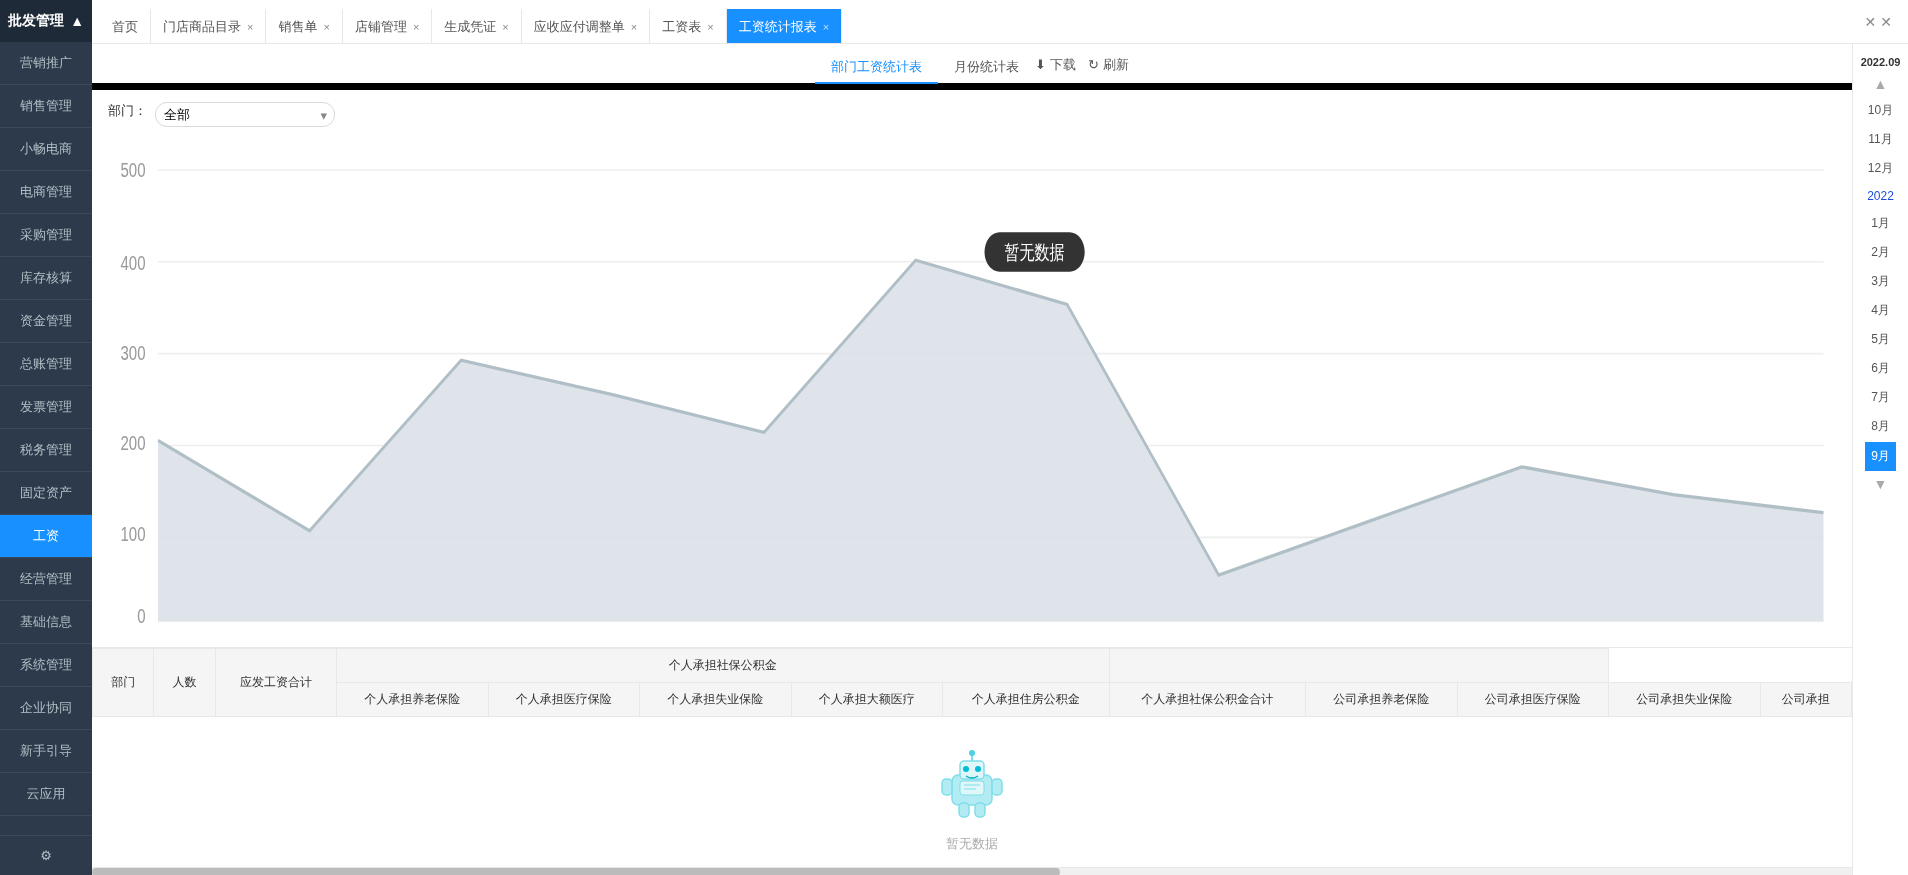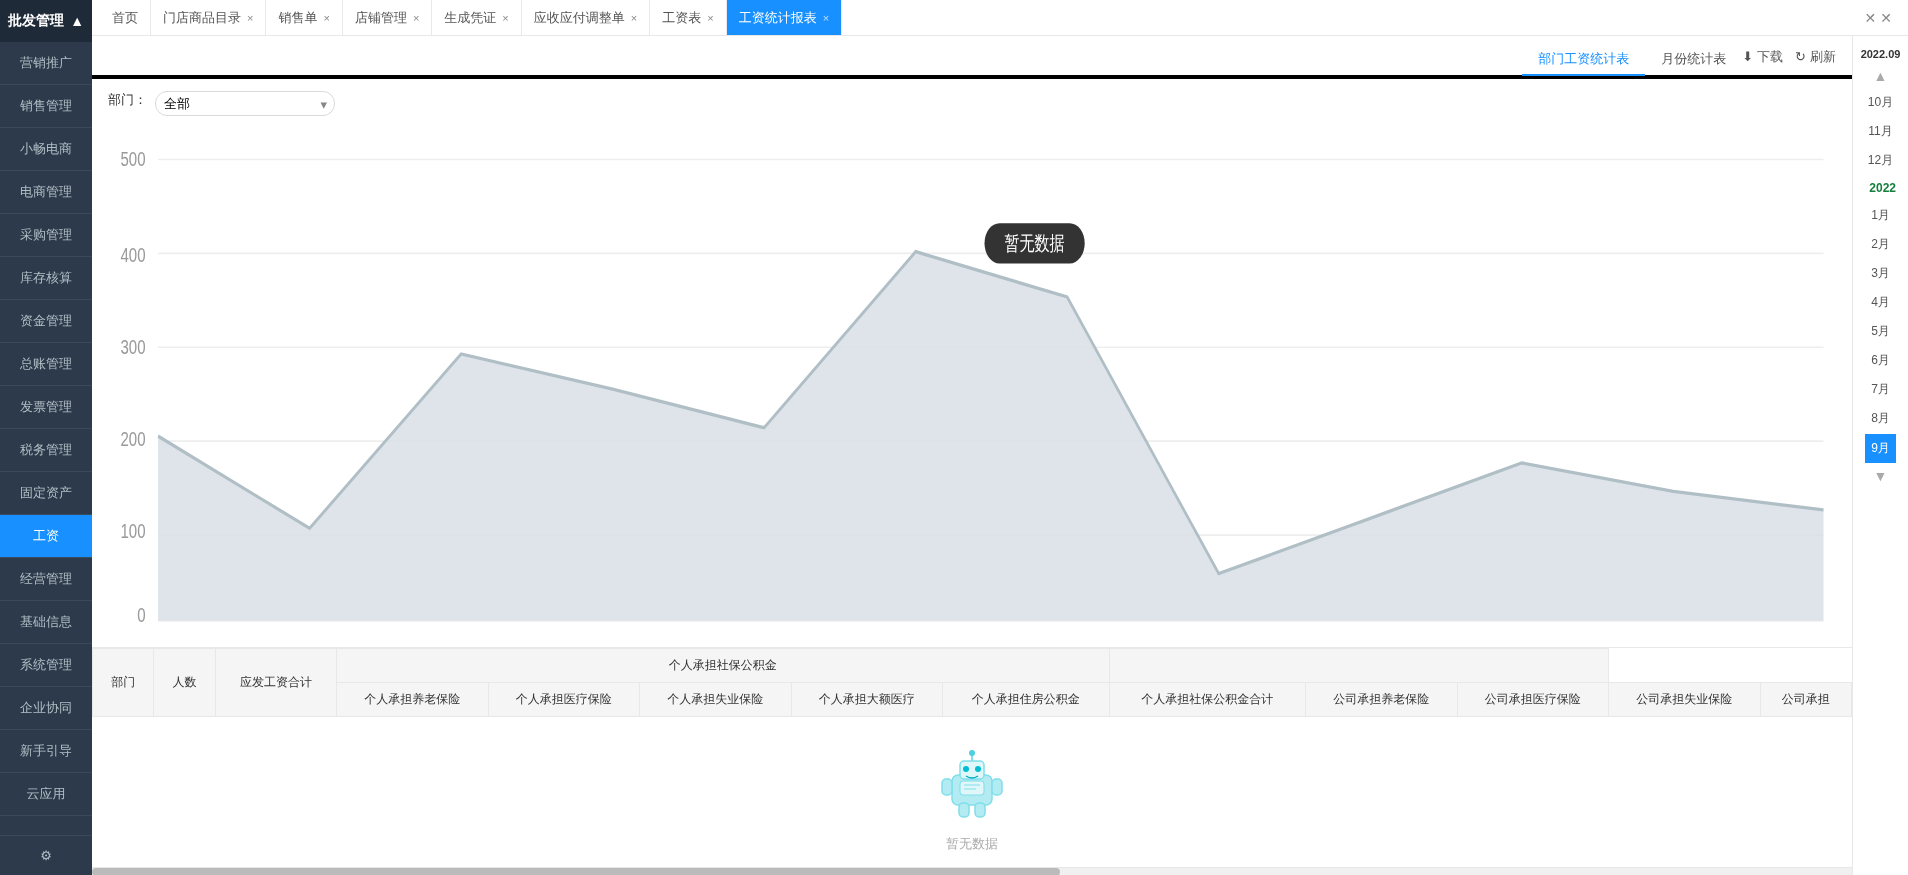--- a/index.html
+++ b/index.html
@@ -51,23 +51,22 @@
       flex-direction: column;
       height: 100%;
       overflow: hidden;
     }
 
     
     .tab-bar {
       background: #fff;
       border-bottom: 1px solid #e8e8e8;
       display: flex;
-      align-items: center;
-      padding: 0 8px;
-      height: 36px;
+      padding: 9px 8px;
+      height: 44px;
       flex-shrink: 0;
       overflow: hidden;
     }
     .tab-item {
       display: flex;
       align-items: center;
       padding: 0 12px;
       height: 36px;
       cursor: pointer;
       color: #555;
@@ -109,23 +108,23 @@
       display: flex;
       flex-direction: column;
       overflow: hidden;
     }
 
     
     .sub-tabs {
       display: flex;
       align-items: center;
       padding: 8px 16px 0;
-      border-bottom: 4px solid #000000;
-      flex-shrink: 0;
-      justify-content: flex-end;
+      border-bottom: 7px solid #000000;
+      flex-shrink: 0;
+      justify-content: center;
     }
     .sub-tabs-left {
       display: flex;
       gap: 0;
     }
     .sub-tab {
       padding: 6px 16px;
       cursor: pointer;
       color: #555;
       font-size: 13px;
@@ -253,24 +252,23 @@
       cursor: pointer;
     }
     .timeline-item.active {
       background: #1890ff;
       color: white;
       border-radius: 0;
       margin: 1px 4px;
       width: calc(100% - 8px);
     }
     .timeline-item.year-label {
-      font-weight: bold;
-      color: #15803d;
+      font-weight: normal;
+      color: #1d4ed8;
       font-size: 12px;
-      text-align: right;
     }
     .timeline-arrow {
       color: #aaa;
       cursor: pointer;
       font-size: 14px;
       padding: 4px;
     }
 
     
     .chart-svg {

